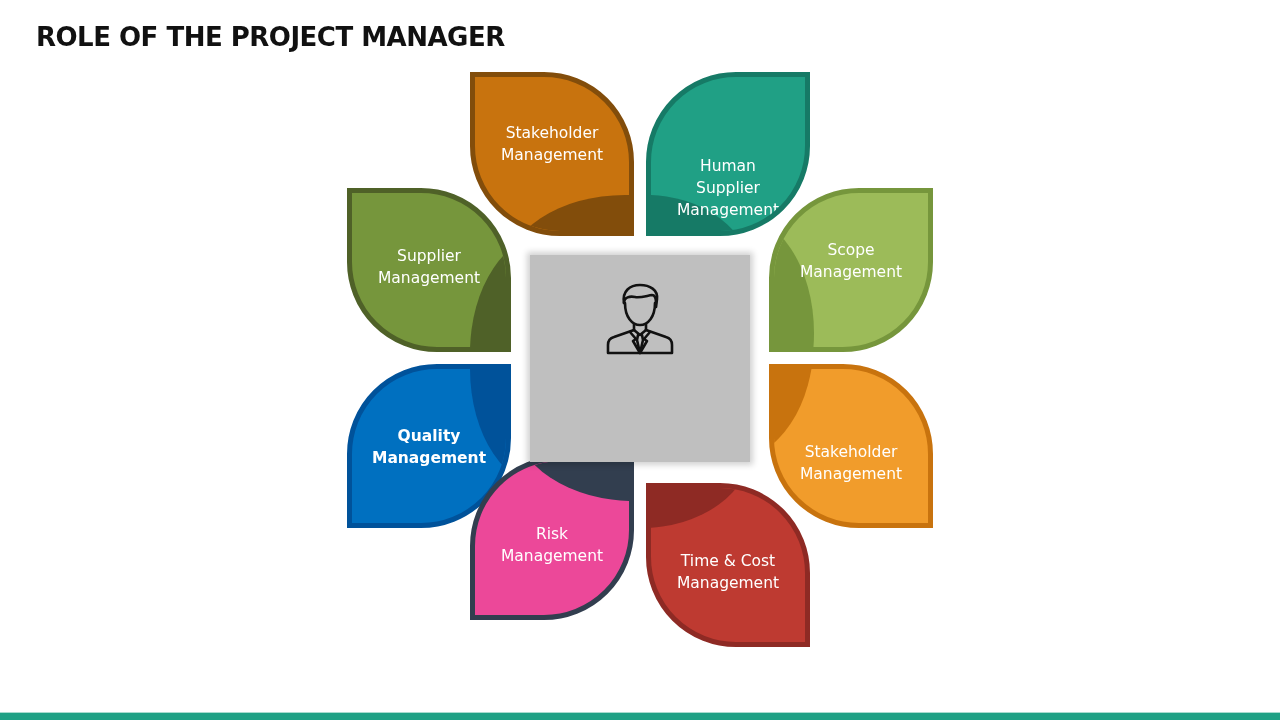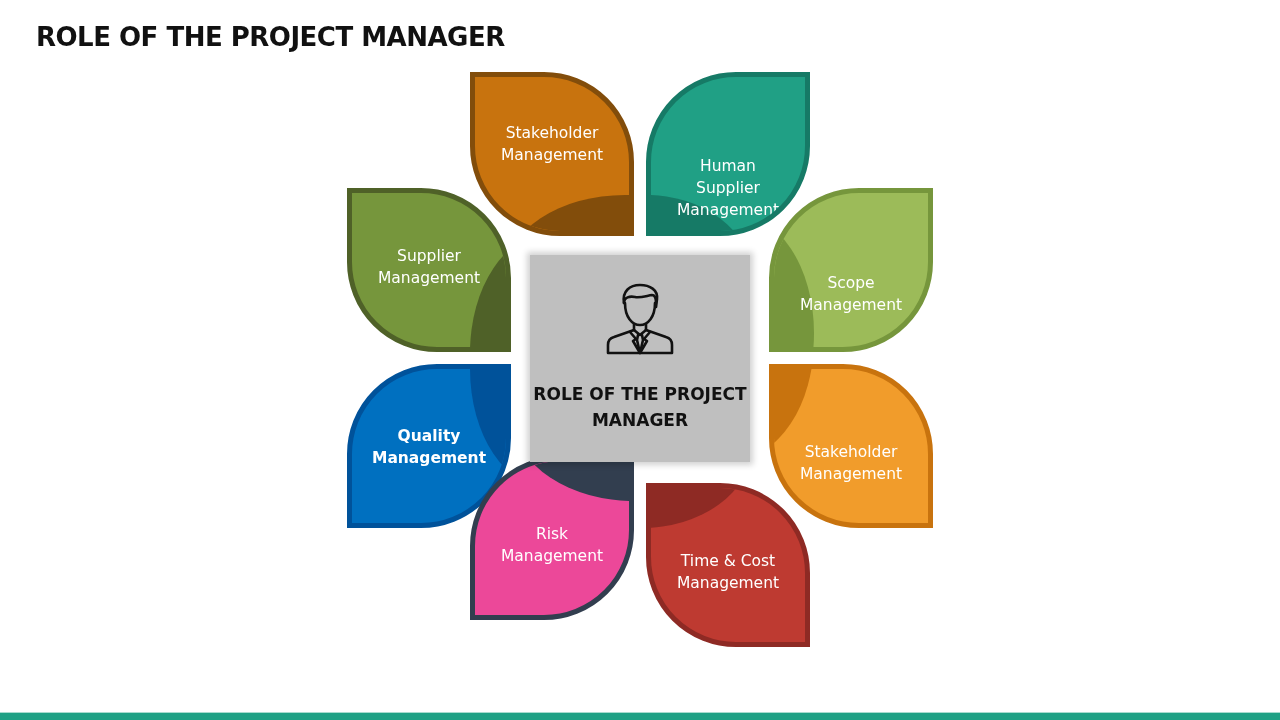--- a/index.html
+++ b/index.html
@@ -40,21 +40,21 @@
 <div class="petal" style="left:347px; top:188px; width:164px; height:164px; background:#76963c; border-color:#4f6128; border-radius:0 90px 0 90px;">
   <div class="inner-shade" style="left:118px; top:40px; width:160px; height:240px; background:#4f6128;"></div>
   <div class="label" style="top:52px;">
     <span>Supplier</span>
     <span>Management</span>
   </div>
 </div>
 
 <div class="petal" style="left:769px; top:188px; width:164px; height:164px; background:#9cbb59; border-color:#76963c; border-radius:90px 0 90px 0;">
   <div class="inner-shade" style="left:-120px; top:20px; width:160px; height:240px; background:#76963c;"></div>
-  <div class="label" style="top:46px;margin-top:33px;">
+  <div class="label" style="top:46px;">
     <span>Scope</span>
     <span>Management</span>
   </div>
 </div>
 
 <div class="petal" style="left:347px; top:364px; width:164px; height:164px; background:#0070c0; border-color:#00529a; border-radius:90px 0 90px 0;">
   <div class="inner-shade" style="left:118px; top:-120px; width:160px; height:240px; background:#00529a;"></div>
   <div class="label" style="top:56px;font-weight:bold;">
     <span>Quality</span>
     <span>Management</span>
@@ -89,19 +89,15 @@
   <svg class="person-icon" viewBox="0 0 80 80" fill="none" stroke="#111" stroke-width="2.6" stroke-linejoin="round" stroke-linecap="round">
     <path d="M24 26 C22 14 30 8 40 8 C50 8 58 13 57 22 L56 30"></path>
     <path d="M24 26 C24 20 30 19 35 20 C40 21 46 19 52 18 C55 18 56 22 56 26"></path>
     <path d="M25 26 C25 40 32 48 40 48 C48 48 55 40 55 26"></path>
     <path d="M34 47 L34 53 M46 47 L46 53"></path>
     <path d="M34 53 L14 60 C10 61 8 64 8 68 L8 76 L72 76 L72 68 C72 64 70 61 66 60 L46 53"></path>
     <path d="M34 53 L40 58 L46 53"></path>
     <path d="M30 55 L36 62 L33 64 L40 76 L47 64 L44 62 L50 55"></path>
     <path d="M38 58 L37 63 L40 76 L43 63 L42 58"></path>
   </svg>
-  <div class="center-label">
-    <span>ROLE OF THE PROJECT</span>
-    <span>MANAGER</span>
-  </div>
 </div>
 
 <div class="bottom-bar"></div>
 
 </body></html>

